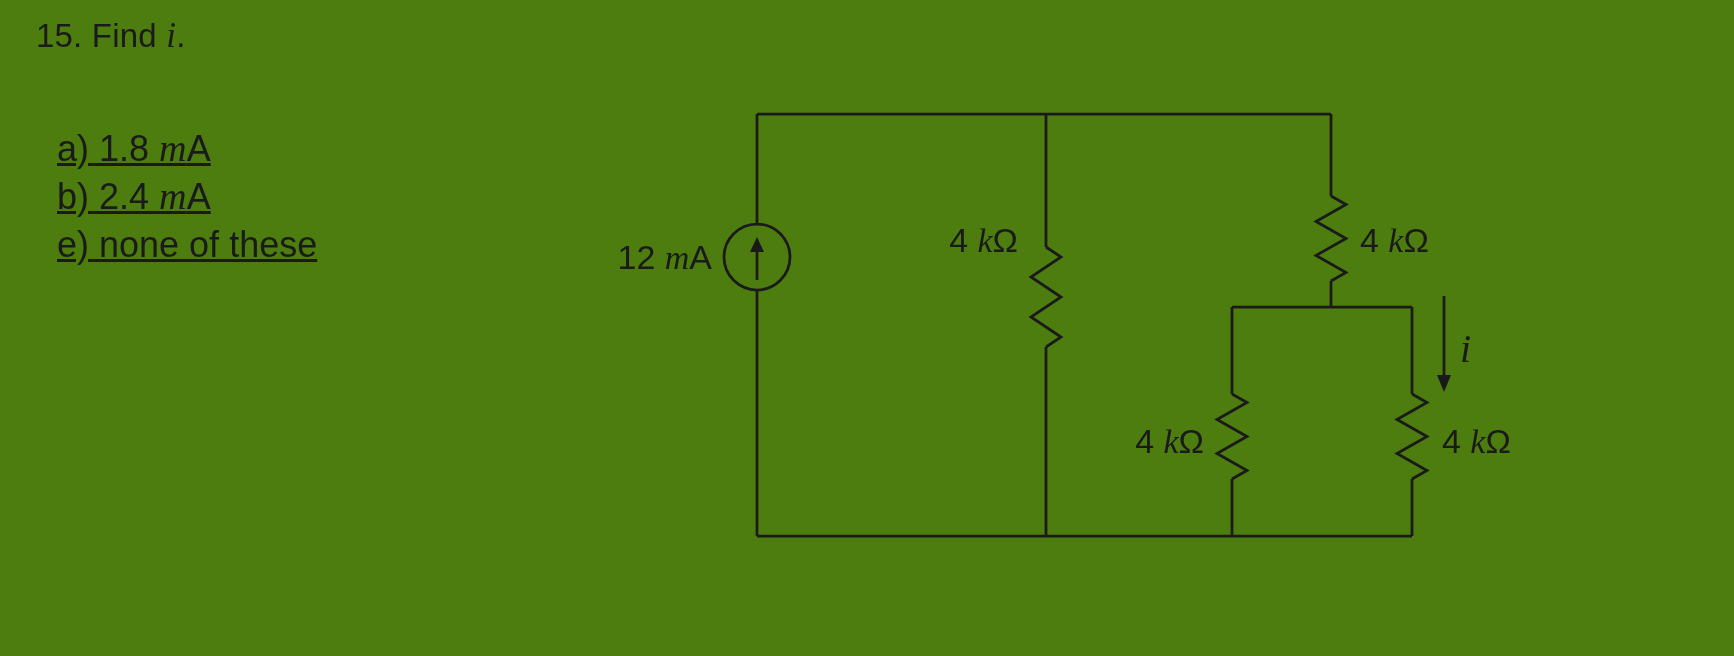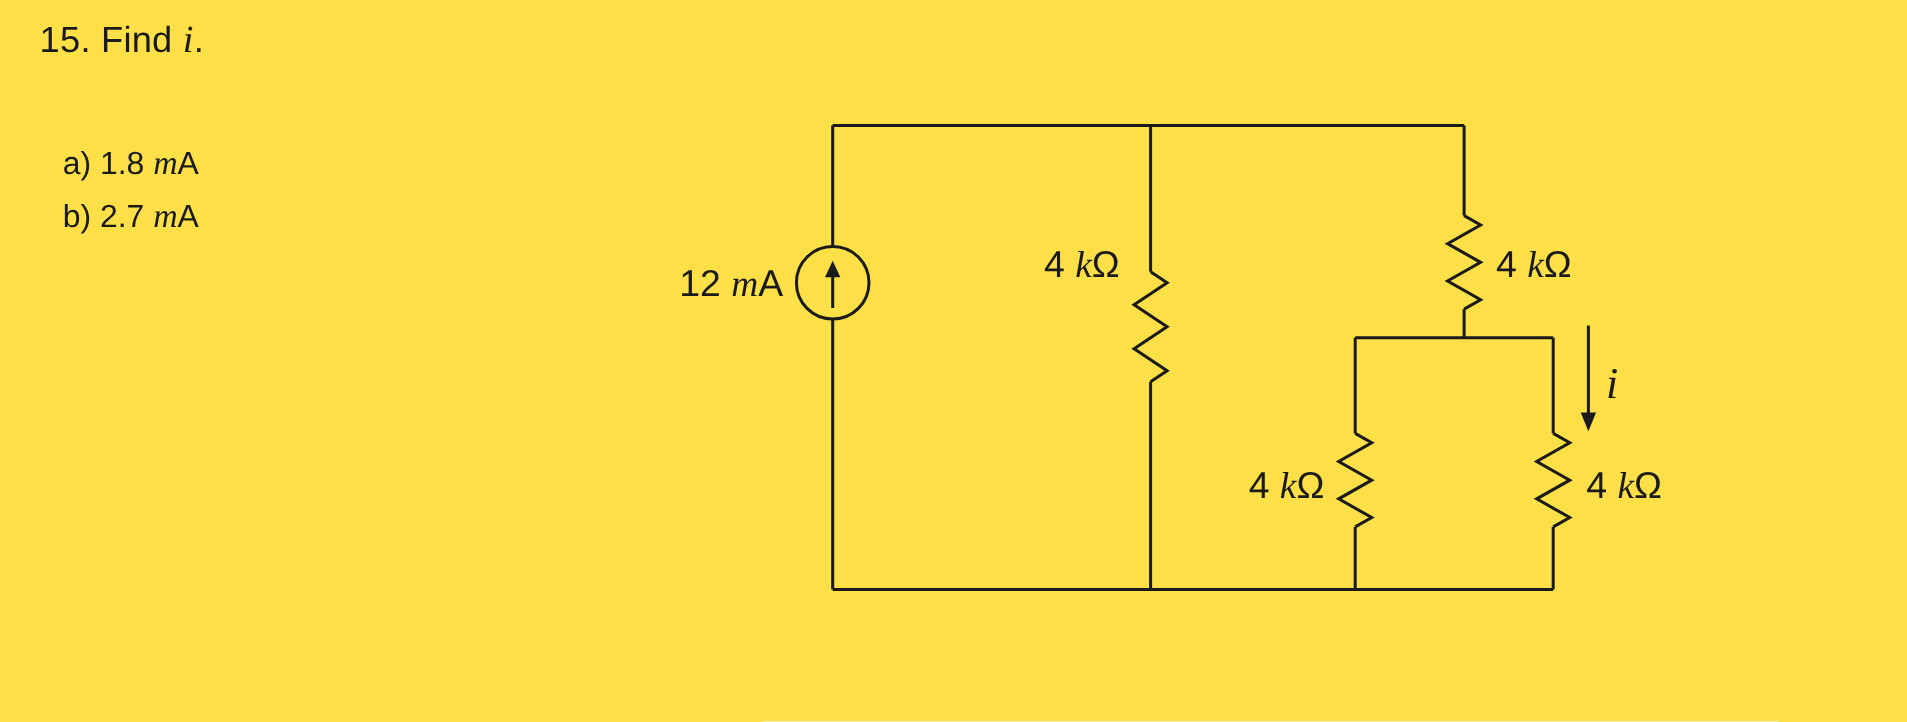--- a/index.html
+++ b/index.html
@@ -4,42 +4,43 @@
 <style>
   html, body {
     margin: 0;
     padding: 0;
     background: #ffffff;
   }
   .page {
     position: relative;
     width: 1734px;
     height: 656px;
-    background: #fde047;
+    background: #4d7c0f;
     font-family: "Liberation Sans", sans-serif;
     color: #1a1a1a;
     overflow: hidden;
   }
   .title {
     position: absolute;
     left: 36px;
     top: 16px;
     font-size: 33px;
     letter-spacing: 0.2px;
   }
   .math {
     font-family: "Liberation Serif", serif;
     font-style: italic;
     font-size: 1.06em;
   }
   .options {
     position: absolute;
     left: 57px;
     top: 124px;
-    font-size: 29px;
+    font-size: 36px;
+    text-decoration: underline;
   }
   .option {
     height: 48px;
     line-height: 48px;
   }
   svg.circuit {
     position: absolute;
     left: 0;
     top: 0;
   }
@@ -71,21 +72,22 @@
 </style>
 </head>
 <body>
 
 <div class="page">
 
   <div class="title"><span>15. Find </span><i class="math">i</i><span>.</span></div>
 
   <div class="options">
     <div class="option"><span>a) 1.8 </span><i class="math">m</i><span>A</span></div>
-    <div class="option"><span>b) 2.7 </span><i class="math">m</i><span>A</span></div>
+    <div class="option"><span>b) 2.4 </span><i class="math">m</i><span>A</span></div>
+    <div class="option"><span>e) none of these</span><i class="math"></i><span></span></div>
   </div>
 
   <svg class="circuit" width="1734" height="656" viewBox="0 0 1734 656">
 
     <path class="wire" d="M757 114 H1331"></path>
     <path class="wire" d="M757 114 V224"></path>
     <path class="wire" d="M757 290 V536"></path>
     <path class="wire" d="M757 536 H1412"></path>
     <path class="wire" d="M1046 114 V247"></path>
     <path class="wire" d="M1046 347 V536"></path>

